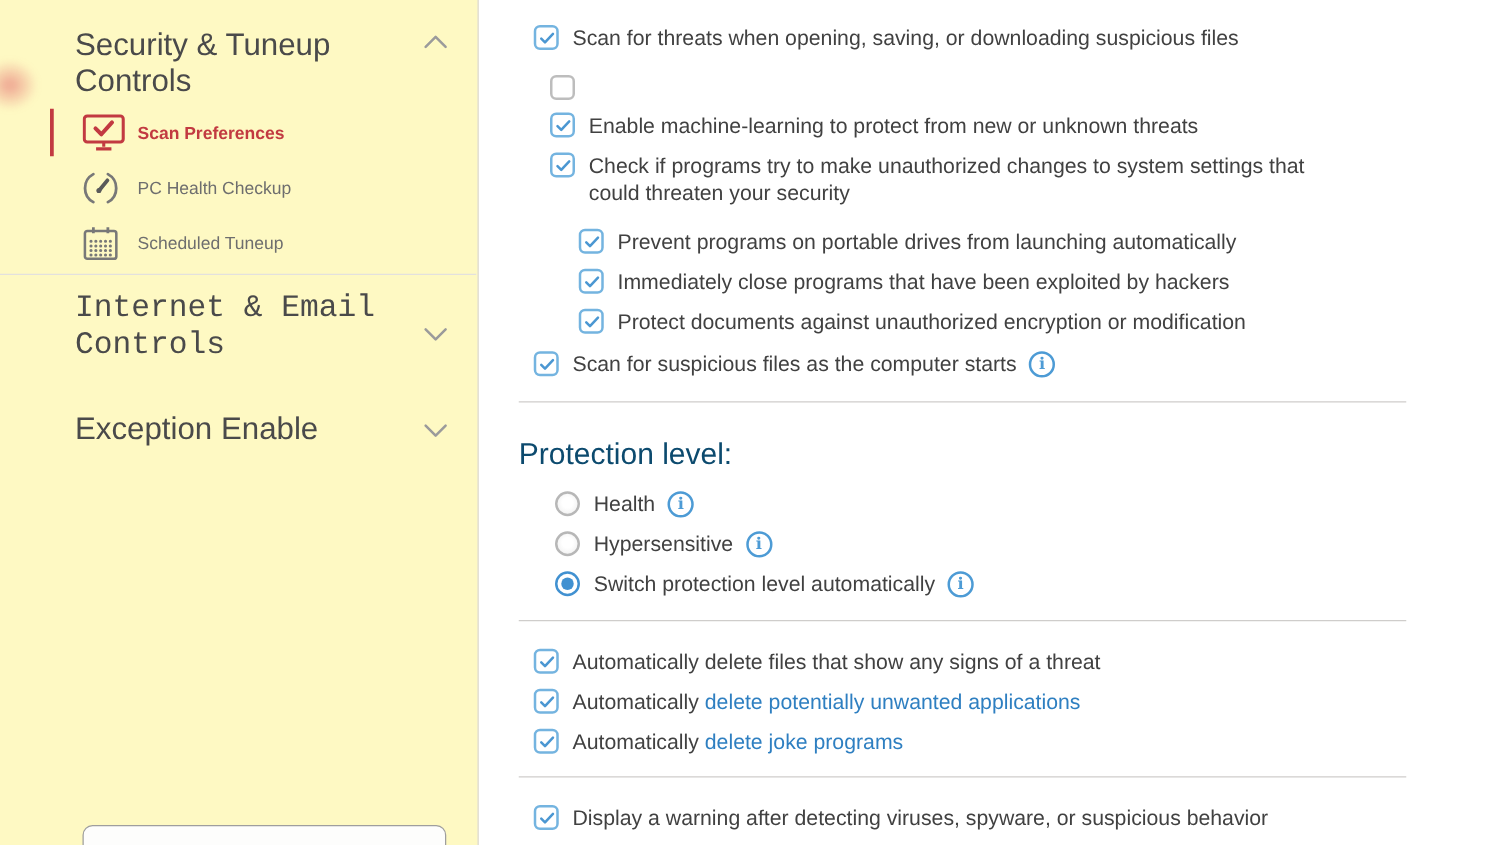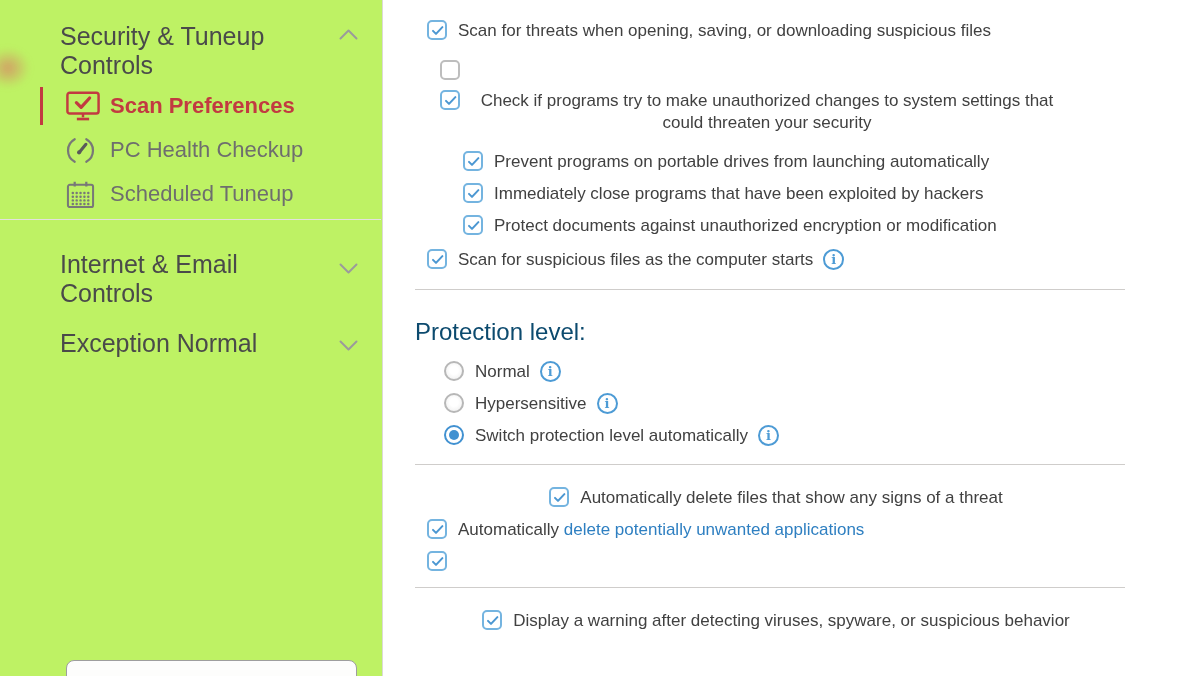--- a/index.html
+++ b/index.html
@@ -1,49 +1,49 @@
 <!DOCTYPE html>
 <html><head>
 <meta charset="utf-8">
 <style>
   * { margin:0; padding:0; box-sizing:border-box; }
   html,body { width:1200px; height:676px; overflow:hidden; background:#ffffff;
               font-family:"Liberation Sans", sans-serif; }
 
   
   .sidebar { position:absolute; left:0; top:0; width:383px; height:676px;
-             background:#bef264; border-right:1px solid #dbd9d6; }
+             background:#fef9c3; border-right:1px solid #dbd9d6; }
   .red-smudge { position:absolute; left:-14px; top:48px; width:44px; height:40px;
                 background:radial-gradient(closest-side, rgba(226,92,102,.55), rgba(226,92,102,0));
                 filter:blur(3px); }
   .side-title { position:absolute; left:60px; width:250px; font-size:25px;
                 line-height:29px; color:#4a4a4a; cursor:pointer; }
   .side-chevron { position:absolute; left:339px; }
   .nav { position:absolute; top:84px; left:0; right:0; }
   .nav-item { position:relative; height:44px; display:flex; align-items:center;
               padding-left:66px; cursor:pointer; }
   .nav-item .ic { width:36px; display:flex; align-items:center; }
-  .nav-item .nav-lbl { margin-left:8px; font-size:22px; color:#6e6e6e;text-align:right; }
+  .nav-item .nav-lbl { margin-left:8px; font-size:14px; color:#6e6e6e;text-align:right; }
   .nav-item.active .nav-lbl { color:#c23a41; font-weight:600; }
   .nav-item.active::before { content:""; position:absolute; left:40px; top:3px;
               bottom:3px; width:3px; background:#c23a41; }
   .side-divider { position:absolute; left:0; right:1px; top:219px;
               border-top:1px solid #e3e1de; }
   .partial-btn { position:absolute; left:66px; top:660px; width:291px; height:30px;
               border:1px solid #9e9e9e; border-radius:8px; background:#fdfdfc; cursor:pointer; }
 
   
   .main { position:absolute; left:415px; top:0; width:710px; padding-top:20px; }
   .row { display:flex; align-items:flex-start; margin-bottom:10px; }
   .row .lbl { margin-left:11px; font-size:17px; line-height:22px; color:#414141; }
   .ind1 { margin-left:12px; }
   .ind2 { margin-left:25px; }
   .ind3 { margin-left:48px; }
   .mb18 { margin-bottom:18px; } .mb17 { margin-bottom:17px; } .mb12 { margin-bottom:12px;text-align:right; }
-  .wrap590 .lbl { max-width:592px;text-align:center; }
+  .wrap590 .lbl { max-width:592px; }
 
   .cb { flex:0 0 20px; width:20px; height:20px; border-radius:5px; background:#fff;
         display:inline-flex; align-items:center; justify-content:center; cursor:pointer;
         margin-top:0; }
   .cb.checked { border:2px solid #74b4e0; }
   .cb.unchecked { border:2px solid #bdbdbd; }
 
   .radio { flex:0 0 20px; width:20px; height:20px; border-radius:50%; cursor:pointer;
            display:inline-flex; align-items:center; justify-content:center; }
   .radio.off { border:2px solid #b7b7b7;
@@ -56,21 +56,21 @@
           width:21px; height:21px; border:2px solid #4d9bd5; border-radius:50%;
           margin-left:10px; flex:0 0 21px; cursor:pointer; align-self:center;
           font-family:"DejaVu Serif", serif; font-size:13px; font-weight:bold;
           color:#4d9bd5; line-height:1; }
   .row .info { margin-top:-1px; }
 
   .divider { border-top:1px solid #cfcdcb; width:710px; }
   .d1 { margin-top:18px; } .d2 { margin-top:17px; } .d3 { margin-top:16px; }
   .section-heading { margin-top:27px; margin-bottom:14px; font-size:24px;
           line-height:30px; color:#0c4a6e; }
-  .mt22 { margin-top:22px;justify-content:center; }
+  .mt22 { margin-top:22px; }
   a.link { color:#2e7fc1; text-decoration:none; cursor:pointer; }
 </style>
 </head>
 <body>
 
 <div class="sidebar">
   <div class="red-smudge"></div>
 
   <div class="side-title" style="top:22px;">
     <span>Security &amp; Tuneup Controls</span>
@@ -116,31 +116,31 @@
             <line x1="7" y1="24.9" x2="23.2" y2="24.9"></line>
           </g>
         </svg>
       </span>
       <span class="nav-lbl">Scheduled Tuneup</span>
     </div>
   </div>
 
   <div class="side-divider"></div>
 
-  <div class="side-title" style="top:250px;">
+  <div class="side-title" style="top:232px;font-family:Liberation Mono, monospace;">
     <span>Internet &amp; Email Controls</span>
   </div>
   <span class="side-chevron" style="top:260px;">
     <svg width="19" height="11" viewBox="0 0 19 11" fill="none" stroke="#9b9b9b" stroke-width="2" stroke-linecap="round" stroke-linejoin="round">
         <path d="M1.5 1.5 L9.5 9.5 L17.5 1.5"></path>
       </svg>
   </span>
 
   <div class="side-title" style="top:329px;">
-    <span>Exception Normal</span>
+    <span>Exception Enable</span>
   </div>
   <span class="side-chevron" style="top:337px;">
     <svg width="19" height="11" viewBox="0 0 19 11" fill="none" stroke="#9b9b9b" stroke-width="2" stroke-linecap="round" stroke-linejoin="round">
         <path d="M1.5 1.5 L9.5 9.5 L17.5 1.5"></path>
       </svg>
   </span>
 
   <div class="partial-btn"></div>
 </div>
 
@@ -152,20 +152,28 @@
           <path d="M4 10.5 l4 4 L16.5 5.5" stroke="#4b97d2" stroke-width="2.7" fill="none" stroke-linecap="round" stroke-linejoin="round"></path>
         </svg>
     </span>
     <span class="lbl">Scan for threats when opening, saving, or downloading suspicious files</span>
   </div>
 
   <div class="row ind2">
     <span class="cb unchecked"></span>
   </div>
 
+  <div class="row ind2">
+    <span class="cb checked">
+      <svg width="15" height="15" viewBox="0 0 20 20">
+          <path d="M4 10.5 l4 4 L16.5 5.5" stroke="#4b97d2" stroke-width="2.7" fill="none" stroke-linecap="round" stroke-linejoin="round"></path>
+        </svg>
+    </span>
+    <span class="lbl">Enable machine-learning to protect from new or unknown threats</span>
+  </div>
 
   <div class="row ind2 mb17 wrap590">
     <span class="cb checked">
       <svg width="15" height="15" viewBox="0 0 20 20">
           <path d="M4 10.5 l4 4 L16.5 5.5" stroke="#4b97d2" stroke-width="2.7" fill="none" stroke-linecap="round" stroke-linejoin="round"></path>
         </svg>
     </span>
     <span class="lbl">Check if programs try to make unauthorized changes to system settings that could threaten your security</span>
   </div>
 
@@ -205,21 +213,21 @@
     <span class="lbl">Scan for suspicious files as the computer starts</span>
     <span class="info">i</span>
   </div>
 
   <div class="divider d1"></div>
 
   <div class="section-heading">Protection level:</div>
 
   <div class="row radio-group">
     <span class="radio off"></span>
-    <span class="lbl">Normal</span>
+    <span class="lbl">Health</span>
     <span class="info">i</span>
   </div>
   <div class="row radio-group">
     <span class="radio off"></span>
     <span class="lbl">Hypersensitive</span>
     <span class="info">i</span>
   </div>
   <div class="row radio-group">
     <span class="radio on">
         <span class="dot"></span>
@@ -247,20 +255,21 @@
     </span>
     <span class="lbl"><span>Automatically </span><a class="link">delete potentially unwanted applications</a></span>
   </div>
 
   <div class="row ind1">
     <span class="cb checked">
       <svg width="15" height="15" viewBox="0 0 20 20">
           <path d="M4 10.5 l4 4 L16.5 5.5" stroke="#4b97d2" stroke-width="2.7" fill="none" stroke-linecap="round" stroke-linejoin="round"></path>
         </svg>
     </span>
+    <span class="lbl"><span>Automatically </span><a class="link">delete joke programs</a></span>
   </div>
 
   <div class="divider d3"></div>
 
   <div class="row ind1 mt22">
     <span class="cb checked">
       <svg width="15" height="15" viewBox="0 0 20 20">
           <path d="M4 10.5 l4 4 L16.5 5.5" stroke="#4b97d2" stroke-width="2.7" fill="none" stroke-linecap="round" stroke-linejoin="round"></path>
         </svg>
     </span>

